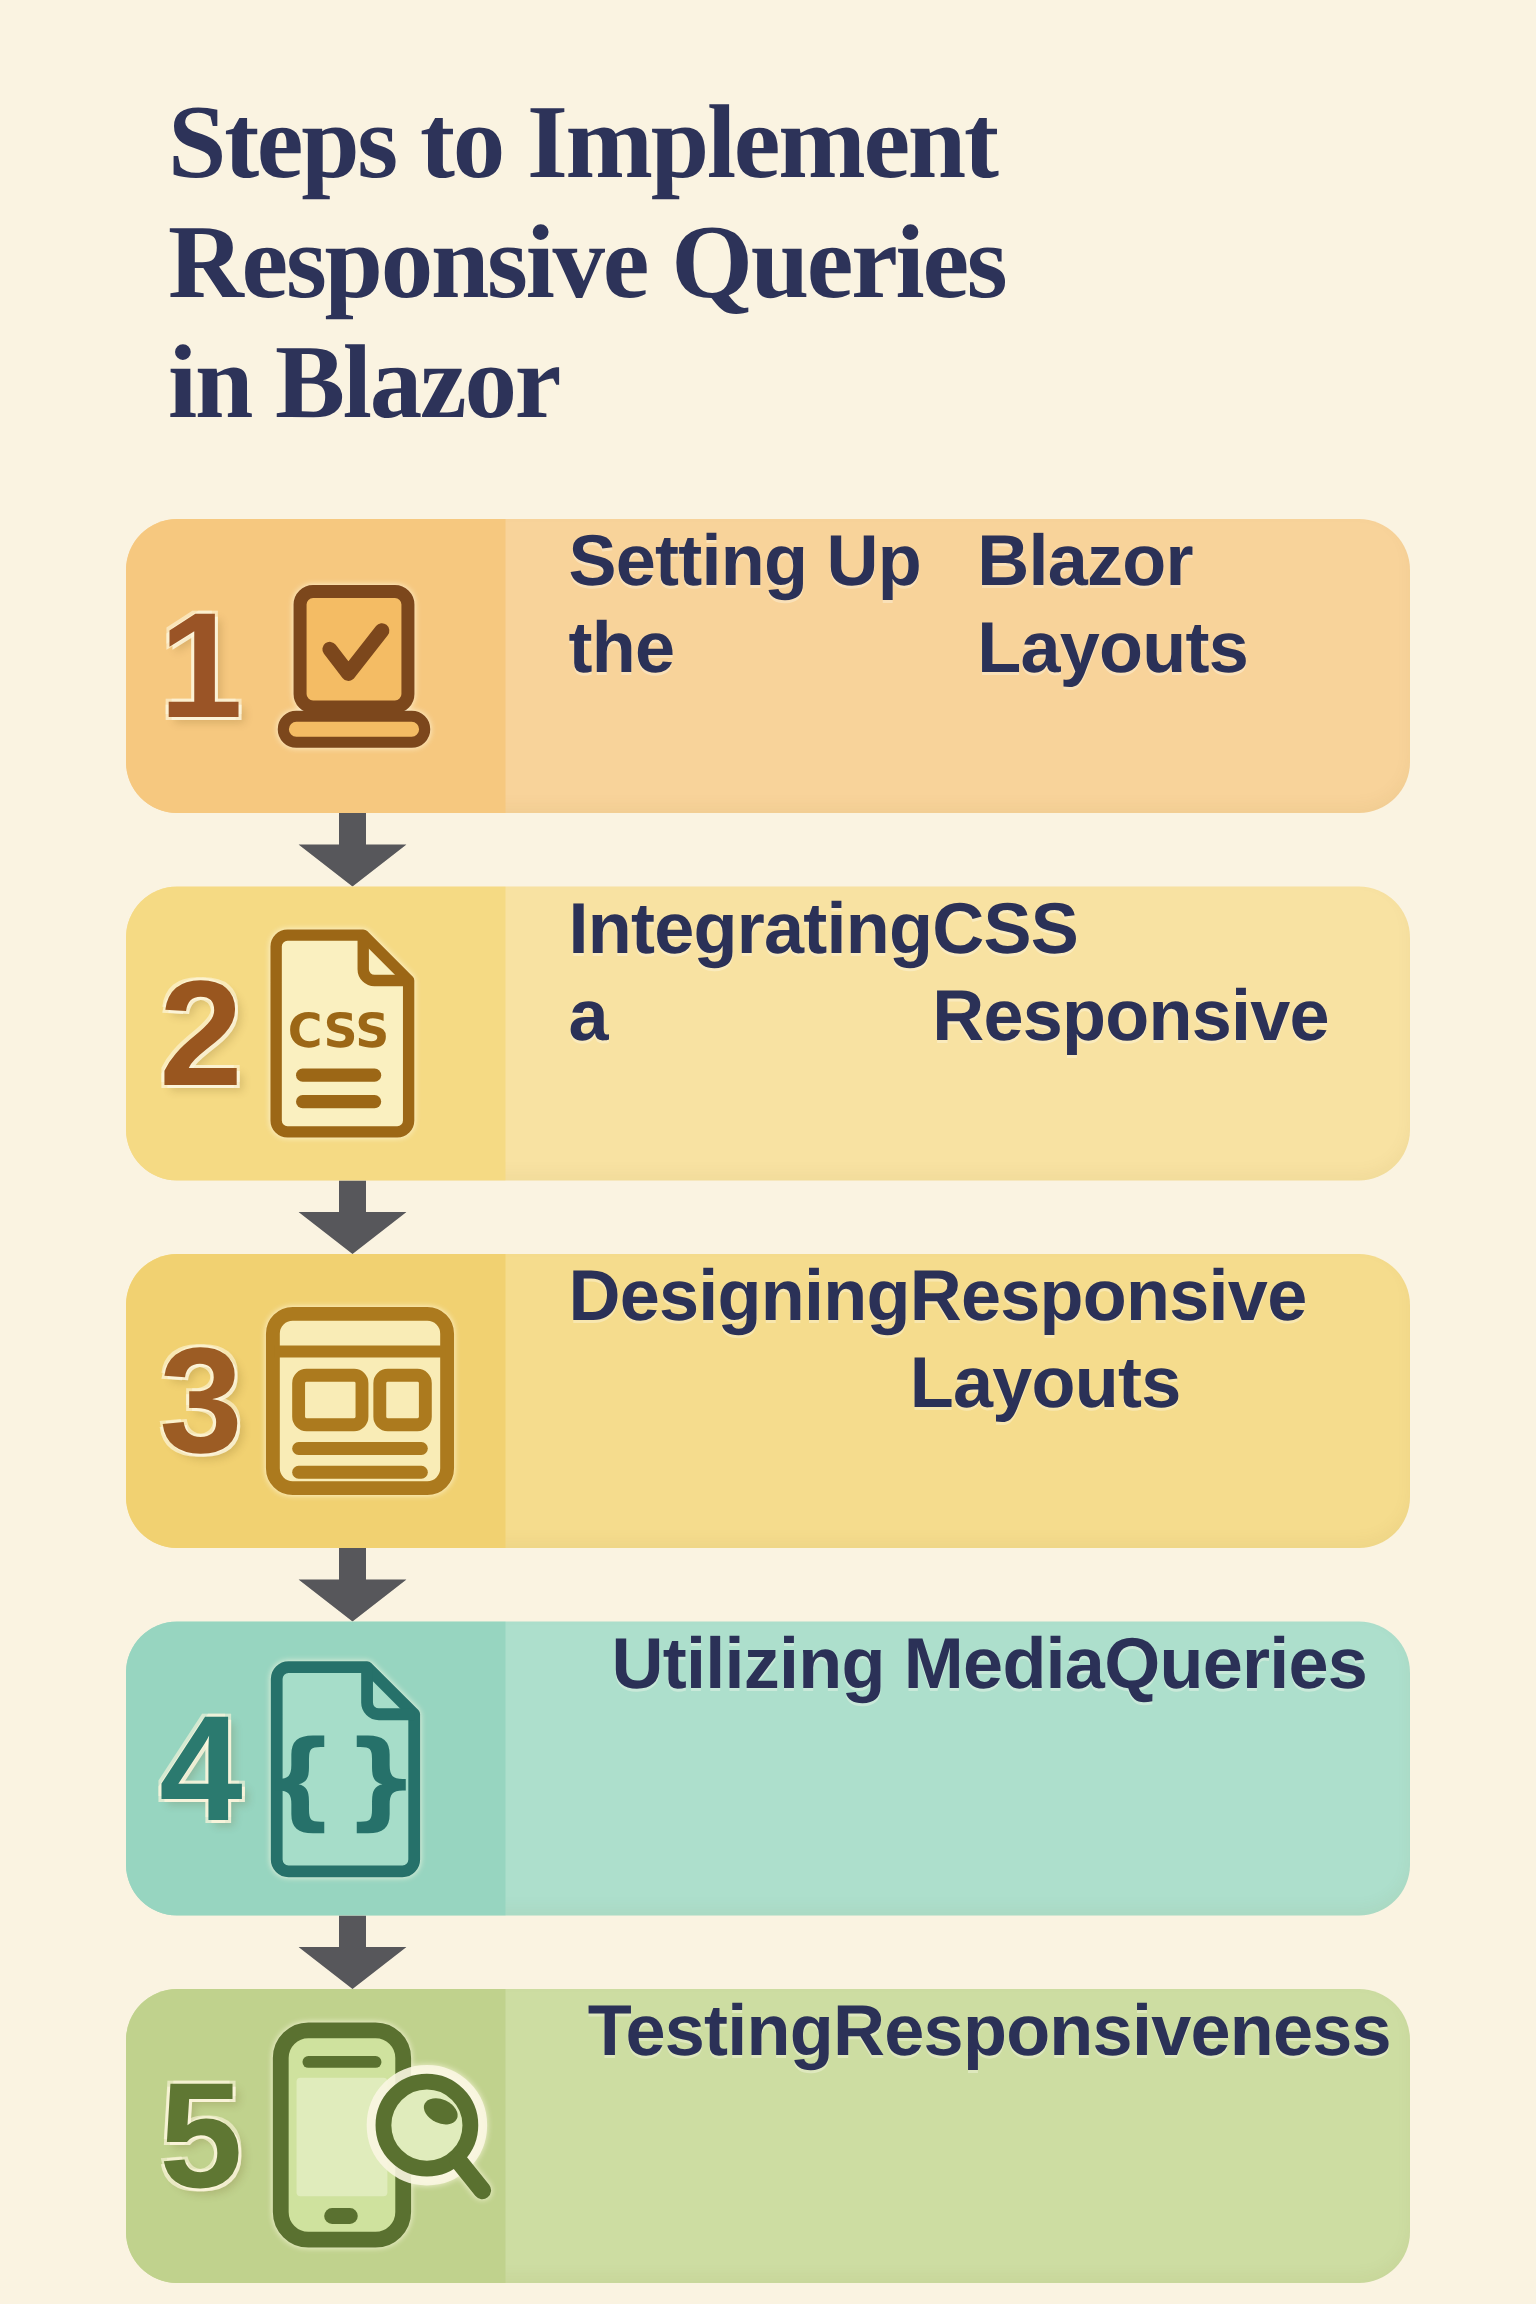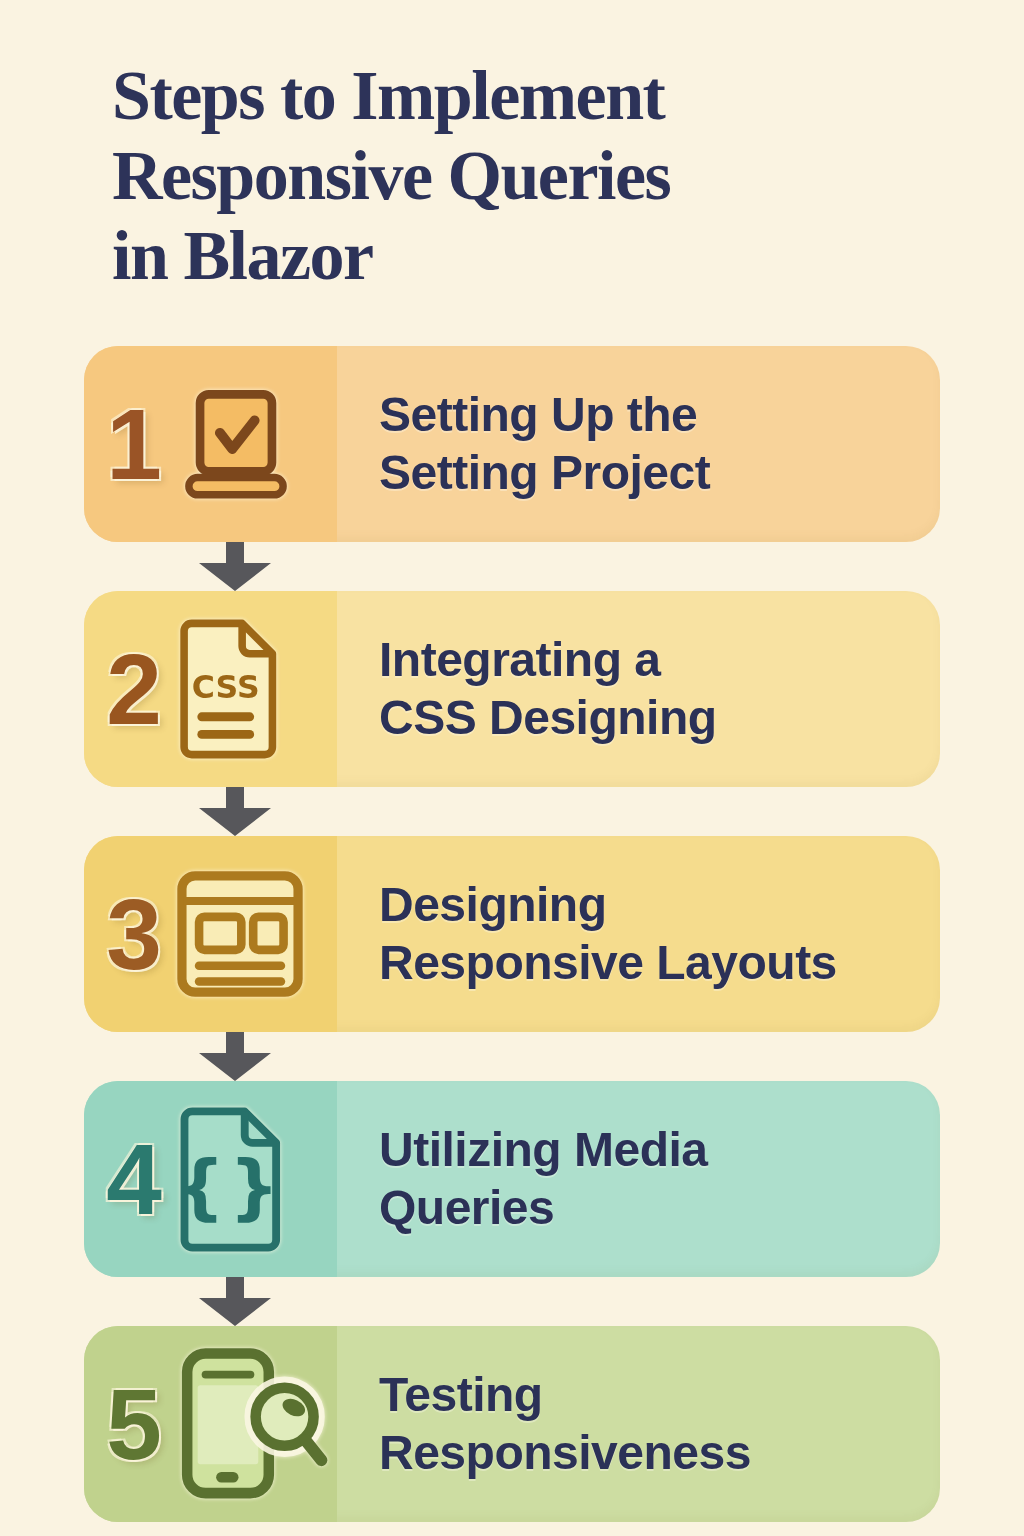--- a/index.html
+++ b/index.html
@@ -47,21 +47,21 @@
     text-shadow: 2px 2px 0 rgba(253,246,221,0.85), -2px -2px 0 rgba(253,246,221,0.6),
                  2px -2px 0 rgba(253,246,221,0.6), -2px 2px 0 rgba(253,246,221,0.7),
                  4px 4px 6px rgba(90,60,10,0.18);
   }
   .icon { margin-left: 8px; display: flex; align-items: flex-end;
           filter: drop-shadow(0 0 2px rgba(255,250,230,0.9)); }
 
   .cbody {
     flex: 1;
     display: flex;
-    flex-direction: column;
+    flex-direction: row;
     justify-content: center;
     padding-left: 42px;
   }
   .cbody .ln {
     font-size: 48px;
     line-height: 58px;
     font-weight: bold;
     letter-spacing: -0.5px;
     color: var(--text, #2b3157);
     text-shadow: 0 2px 0 rgba(255,252,240,0.35);
@@ -96,21 +96,21 @@
       <div class="icon">
         <svg width="124" height="112" viewBox="0 0 100 90">
           <rect class="ic-fill" x="21" y="5" width="58" height="62" rx="7" stroke-width="7"></rect>
           <path class="ic-line" d="M37 36 L47 49 L65 26" stroke-width="8" stroke-linecap="round" stroke-linejoin="round"></path>
           <rect class="ic-fill" x="12" y="72" width="76" height="14" rx="7" stroke-width="6"></rect>
         </svg>
       </div>
     </div>
     <div class="cbody">
       <div class="ln">Setting Up the</div>
-      <div class="ln">Setting Project</div>
+      <div class="ln">Blazor Layouts</div>
     </div>
   </div>
 
   <div class="arrow-row">
     <svg width="72" height="49" viewBox="0 0 72 49">
       <polygon class="arrow-poly" points="27,0 45,0 45,21 72,21 36,49 0,21 27,21"></polygon>
     </svg>
   </div>
 
   <div class="card" style="--panel: #f5da84; --body: #f8e2a2; --num: #99561f; --icon-stroke: #9c6716; --icon-fill: #faf0c0; --icon-fill2: #faf0c0;">
@@ -121,21 +121,21 @@
           <path class="ic-fill" d="M14 4 h40 l24 24 v74 a6 6 0 0 1 -6 6 H14 a6 6 0 0 1 -6 -6 V10 a6 6 0 0 1 6 -6 z" stroke-width="6" stroke-linejoin="round"></path>
           <path class="ic-line" d="M54 4 v18 a6 6 0 0 0 6 6 h18" stroke-width="6"></path>
           <text class="ic-text" x="41" y="63" text-anchor="middle" font-size="25" font-weight="bold">CSS</text>
           <path class="ic-line" d="M22 78 H60" stroke-width="7" stroke-linecap="round"></path>
           <path class="ic-line" d="M22 92 H60" stroke-width="7" stroke-linecap="round"></path>
         </svg>
       </div>
     </div>
     <div class="cbody">
       <div class="ln">Integrating a</div>
-      <div class="ln">CSS Designing</div>
+      <div class="ln">CSS Responsive</div>
     </div>
   </div>
 
   <div class="arrow-row">
     <svg width="72" height="49" viewBox="0 0 72 49">
       <polygon class="arrow-poly" points="27,0 45,0 45,21 72,21 36,49 0,21 27,21"></polygon>
     </svg>
   </div>
 
   <div class="card" style="--panel: #f1d171; --body: #f5dc8d; --num: #9c5c24; --icon-stroke: #ac7a1e; --icon-fill: #f9ecb6; --icon-fill2: #f9ecb6;">

